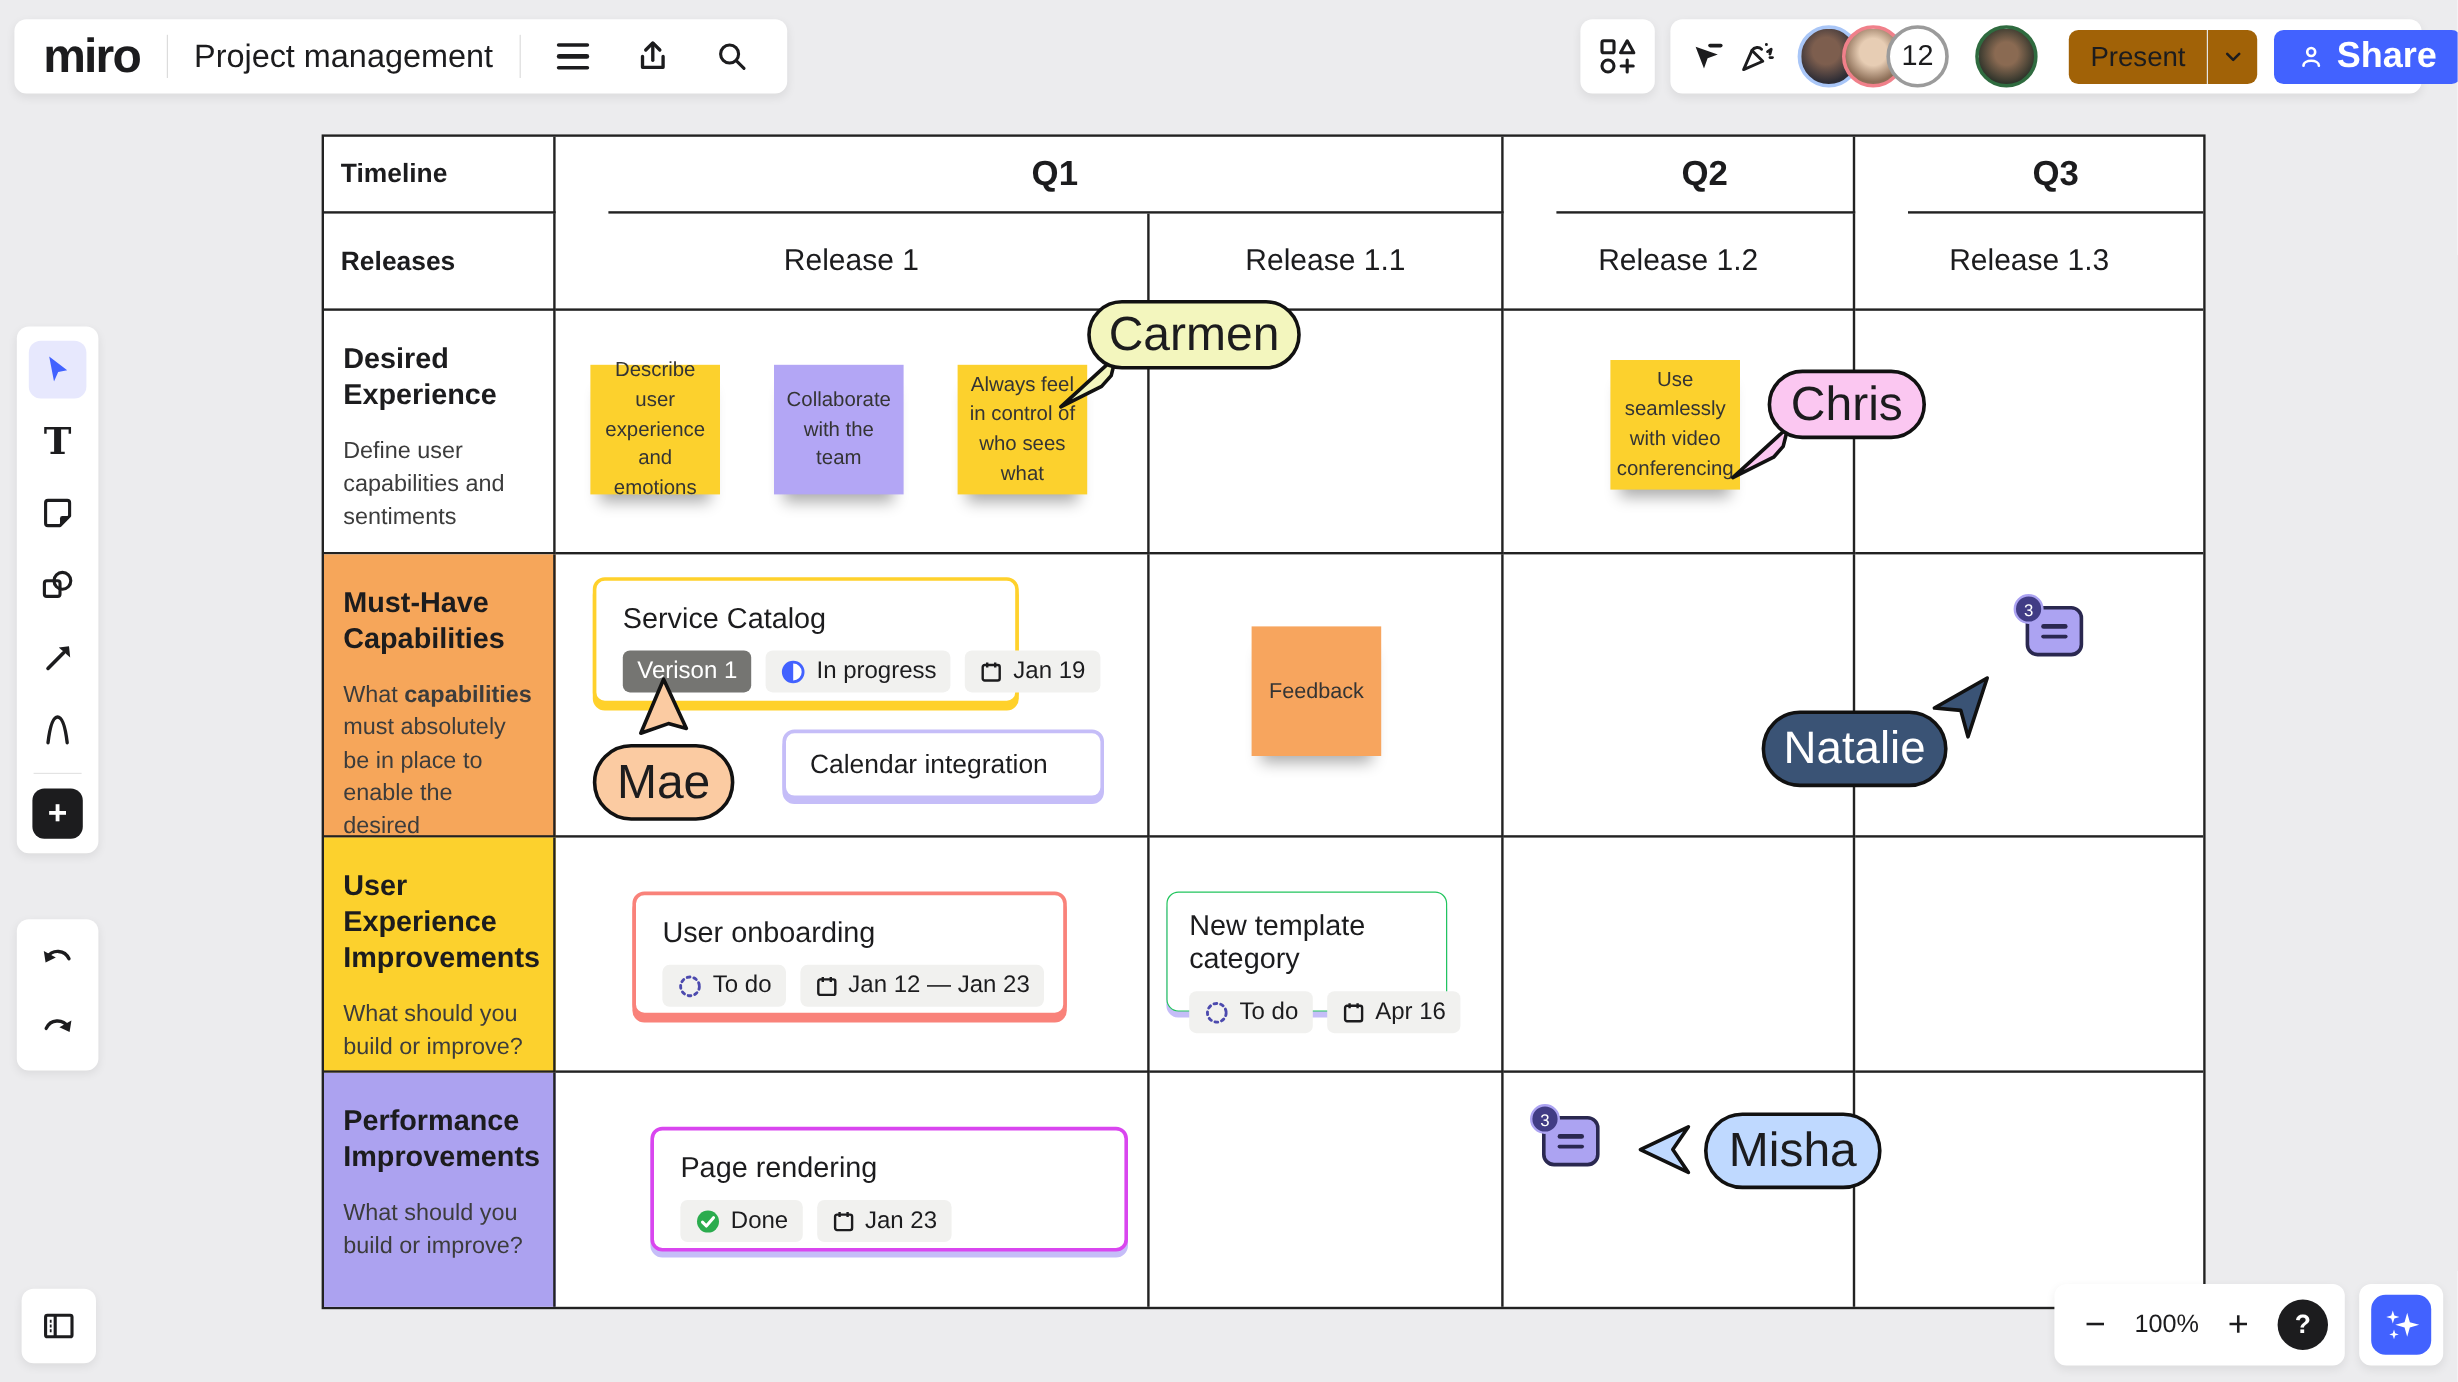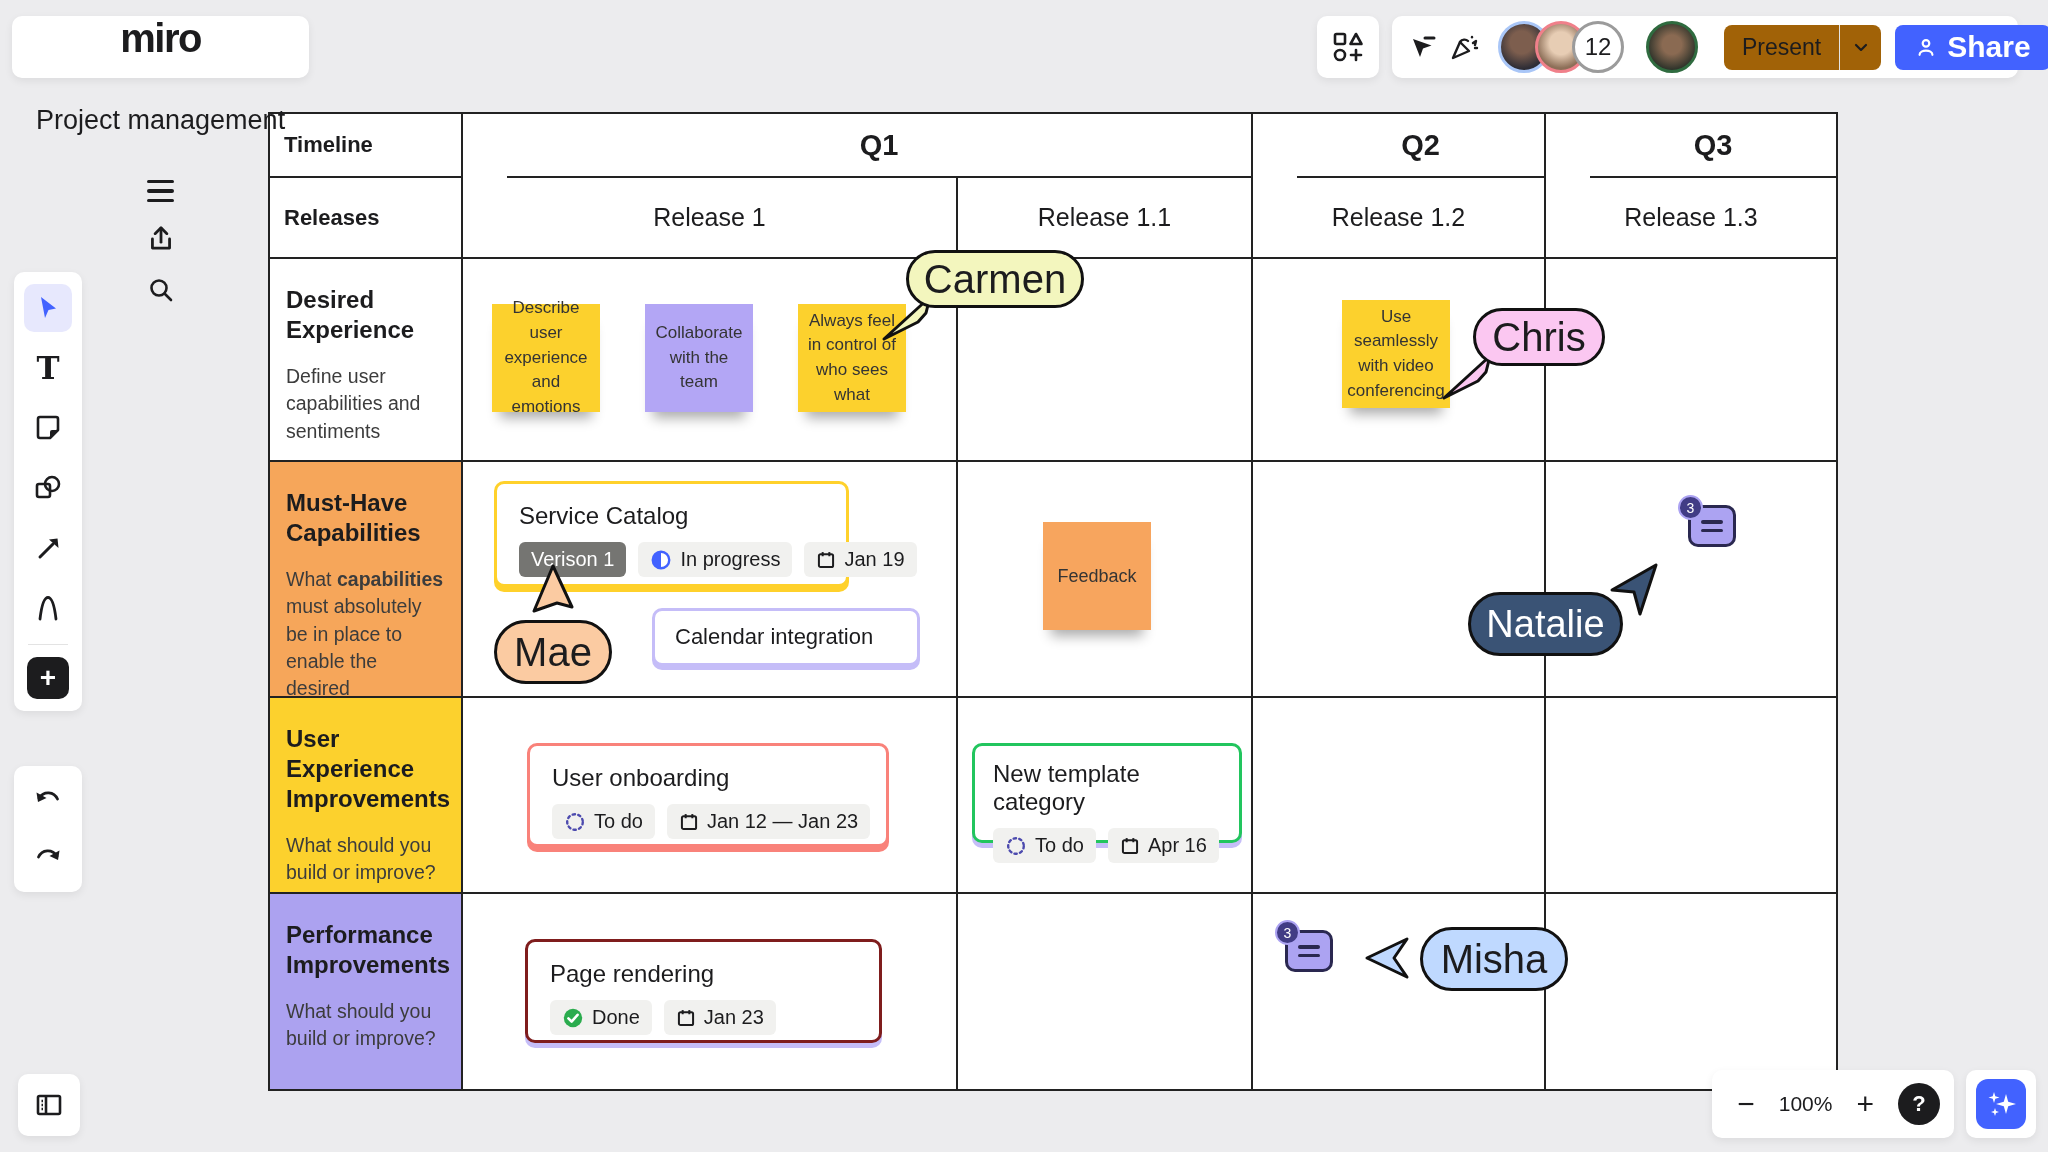--- a/index.html
+++ b/index.html
@@ -3,21 +3,21 @@
 <meta charset="utf-8">
 <style>
   * { margin:0; padding:0; box-sizing:border-box; }
   html,body { width:2048px; height:1152px; overflow:hidden; }
   body { background:#ECECEE; font-family:"Liberation Sans", sans-serif; color:#1c1c1e; position:relative; }
 
   
   .chrome { position:absolute; background:#fff; border-radius:10px; box-shadow:0 3px 8px rgba(0,0,0,0.07); }
 
   
-  .hdr-left { left:12px; top:16px; height:62px; display:flex; align-items:center; padding:0 24px; gap:22px;flex-direction:column; }
+  .hdr-left { left:12px; top:16px; height:62px; display:flex; align-items:center; padding:0 24px; gap:22px; }
   .logo { font-weight:800; font-size:40px; letter-spacing:-1.5px; }
   .vdiv { width:1px; height:36px; background:#dcdcdc; }
   .board-title { font-size:27px; font-weight:400; }
   .hicon { width:44px; height:44px; display:flex; align-items:center; justify-content:center; border-radius:8px; cursor:pointer; }
   .burger { display:flex; flex-direction:column; gap:6px; }
   .burger i { display:block; width:27px; height:3.4px; background:#1c1c1e; border-radius:2px; }
 
   
   .apps-card { left:1317px; top:16px; width:62px; height:62px; display:flex; align-items:center; justify-content:center; }
   .hdr-right { left:1392px; top:16px; width:626px; height:62px; display:flex; align-items:center; padding:0 12px 0 16px; }
@@ -248,41 +248,41 @@
       <svg width="20" height="20" viewBox="0 0 24 24" fill="none" stroke="#1c1c1e" stroke-width="2.4">
           <rect x="3.5" y="5" width="17" height="15.5" rx="2"></rect>
           <line x1="8" y1="2.5" x2="8" y2="7.5"></line>
           <line x1="16" y1="2.5" x2="16" y2="7.5"></line>
         </svg>
       <span>Jan 12 — Jan 23</span>
     </span>
   </div>
 </div>
 
-<div class="obj mcard" style="left:972px; top:743px; width:270px; height:100px; border:3px solid #22c55e; box-shadow:0 5px 0 0 #C5BDF8;">
+<div class="obj mcard" style="left:972px; top:743px; width:234px; height:100px; border:1px solid #22c55e; box-shadow:0 5px 0 0 #C5BDF8;">
   <div class="mc-title" style="padding:14px 18px 0 18px;">New template category</div>
   <div class="mc-tags" style="padding:12px 18px 0 18px;">
     <span class="ptag">
       <svg width="22" height="22" viewBox="0 0 24 24">
           <circle cx="12" cy="12" r="8.5" fill="none" stroke="#4C4AAE" stroke-width="2.6" stroke-dasharray="2.6 3.6" stroke-linecap="round"></circle>
         </svg>
       <span>To do</span>
     </span>
     <span class="ptag">
       <svg width="20" height="20" viewBox="0 0 24 24" fill="none" stroke="#1c1c1e" stroke-width="2.4">
           <rect x="3.5" y="5" width="17" height="15.5" rx="2"></rect>
           <line x1="8" y1="2.5" x2="8" y2="7.5"></line>
           <line x1="16" y1="2.5" x2="16" y2="7.5"></line>
         </svg>
       <span>Apr 16</span>
     </span>
   </div>
 </div>
 
-<div class="obj mcard" style="left:525px; top:939px; width:357px; height:104px; border:3px solid #7f1d1d; box-shadow:0 5px 0 0 #C5BDF8;">
+<div class="obj mcard" style="left:542px; top:939px; width:398px; height:104px; border:3px solid #d946ef; box-shadow:0 5px 0 0 #C5BDF8;">
   <div class="mc-title">Page rendering</div>
   <div class="mc-tags">
     <span class="ptag">
       <svg width="22" height="22" viewBox="0 0 24 24">
           <circle cx="12" cy="12" r="10" fill="#2BAC4E"></circle>
           <path d="M7 12.5 L10.5 16 L17 8.5" fill="none" stroke="#fff" stroke-width="2.8" stroke-linecap="round" stroke-linejoin="round"></path>
         </svg>
       <span>Done</span>
     </span>
     <span class="ptag">

